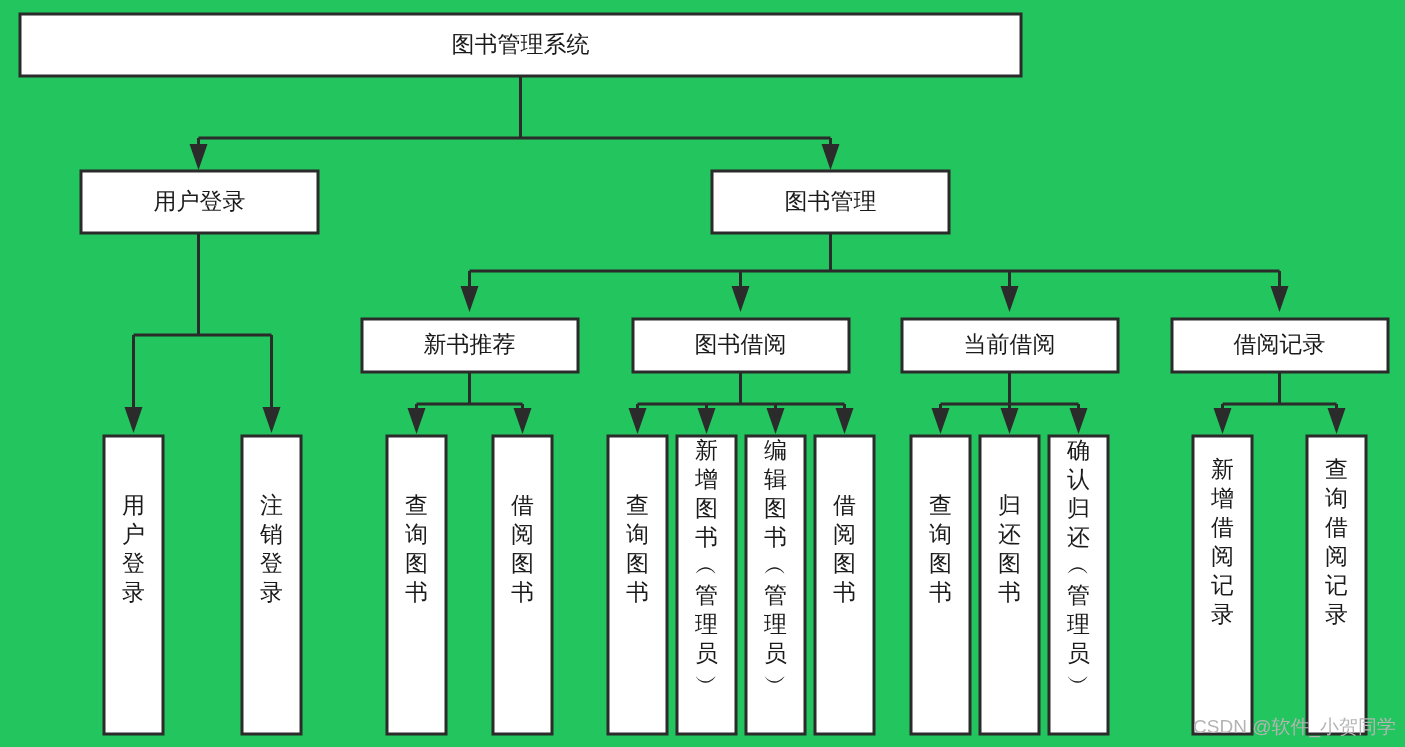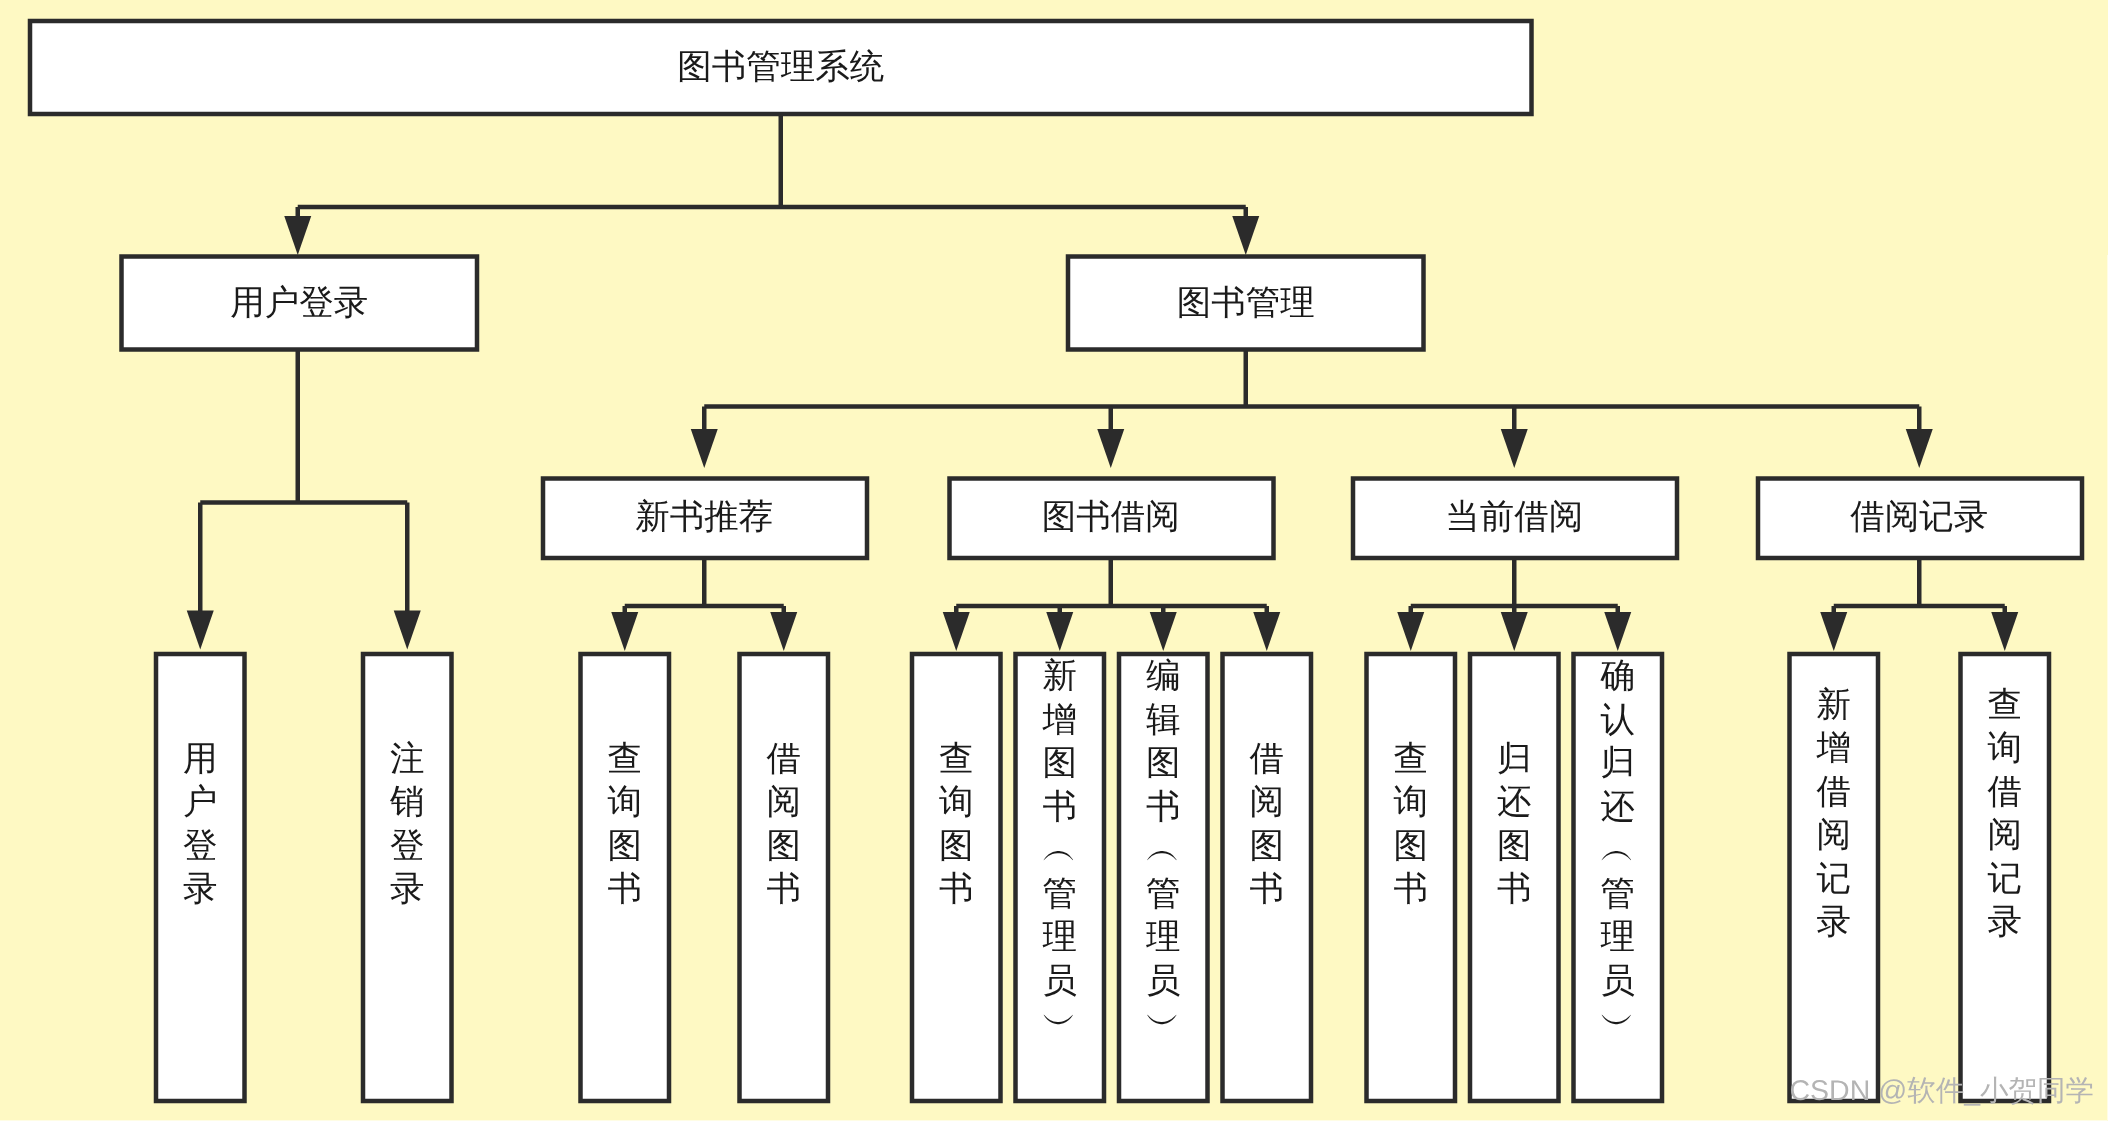--- a/index.html
+++ b/index.html
@@ -7,21 +7,21 @@
     padding: 0;
     background: #ffffff;
   }
   body {
     font-family: "Liberation Sans", "DejaVu Sans", sans-serif;
   }
   #diagram-root {
     position: relative;
     width: 1405px;
     height: 747px;
-    background: #fef9c3;
+    background: #22c55e;
     overflow: hidden;
   }
   svg.diagram-canvas {
     position: absolute;
     left: 0;
     top: 0;
     width: 1405px;
     height: 747px;
   }
   .node-box {

